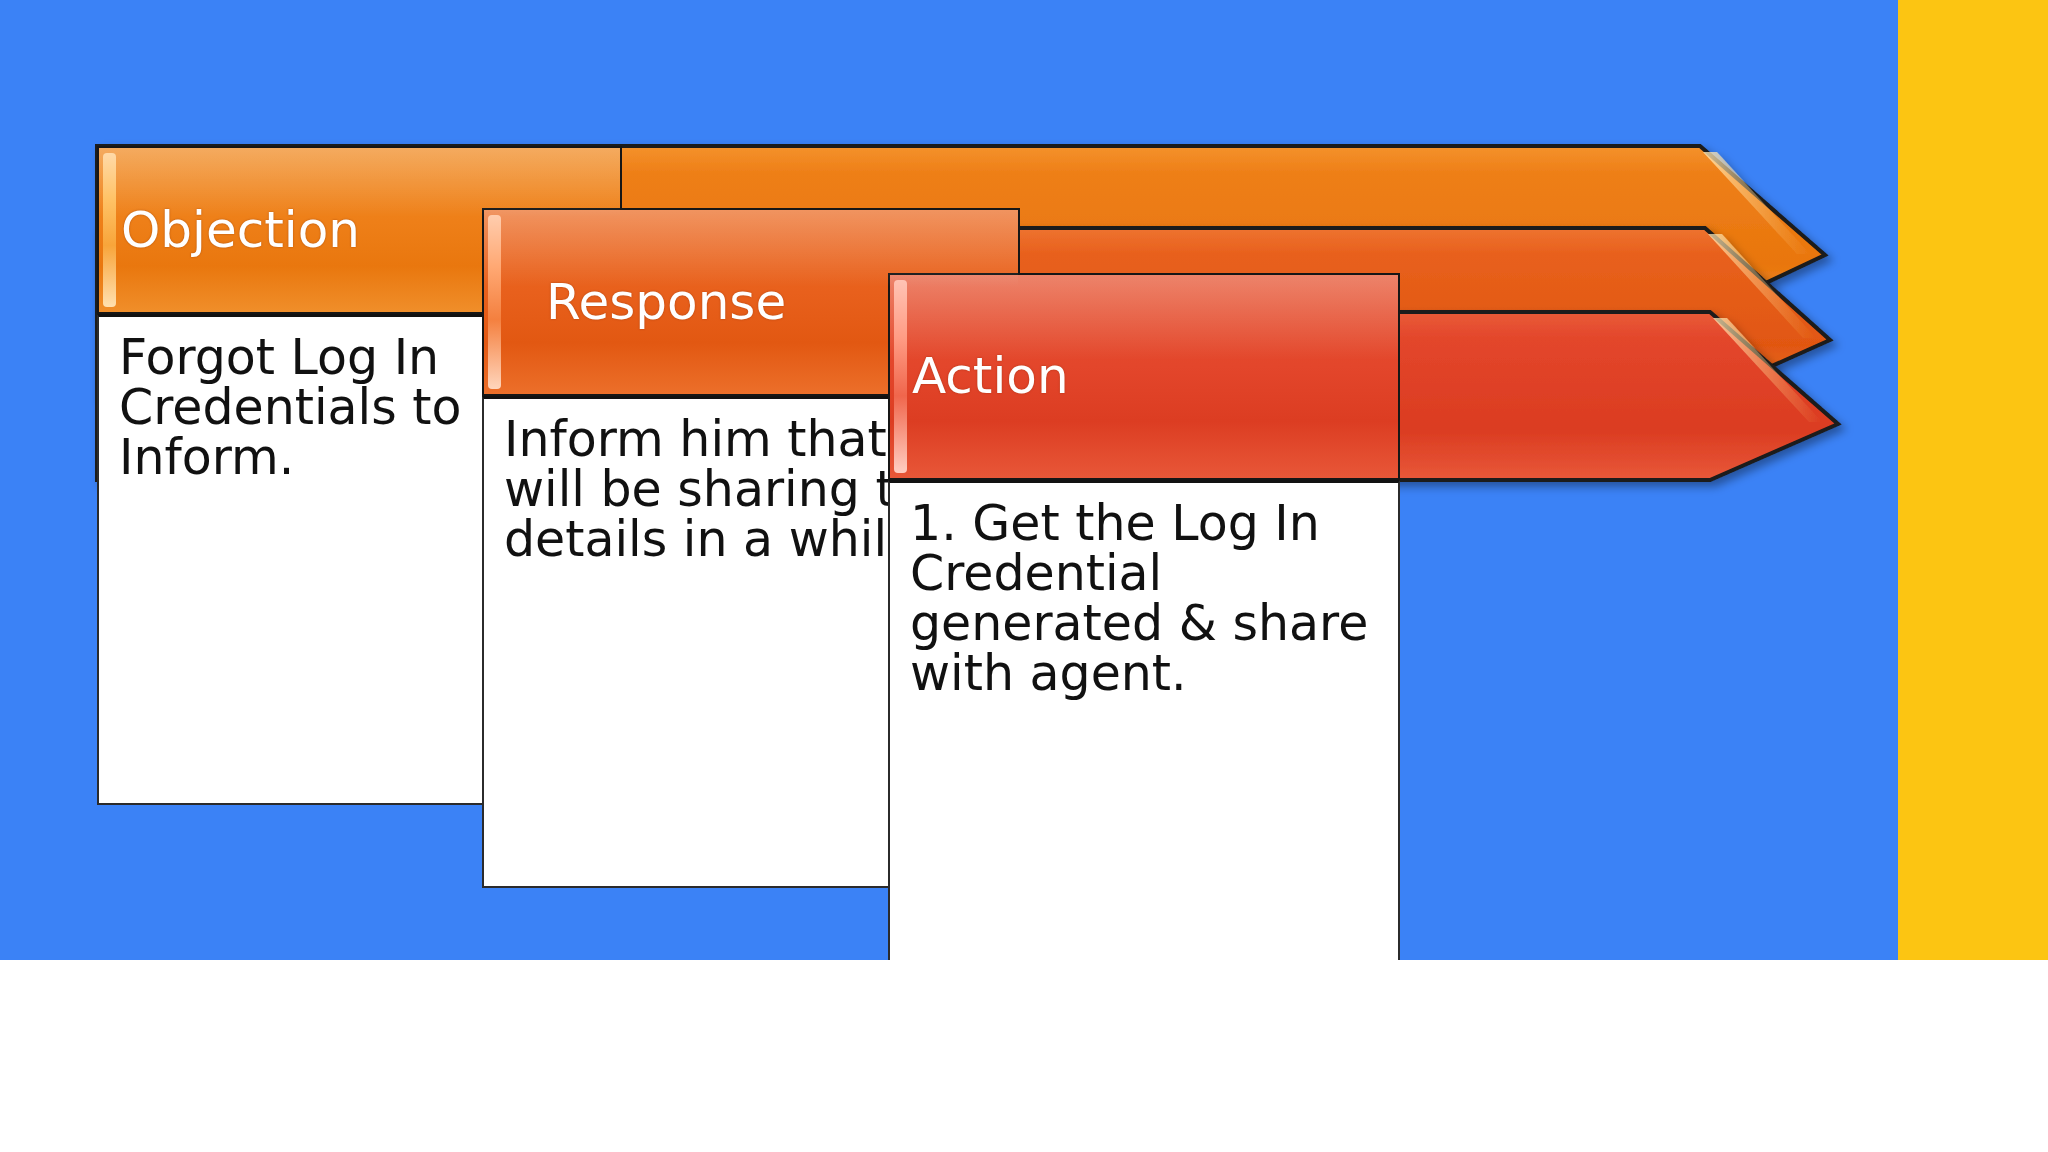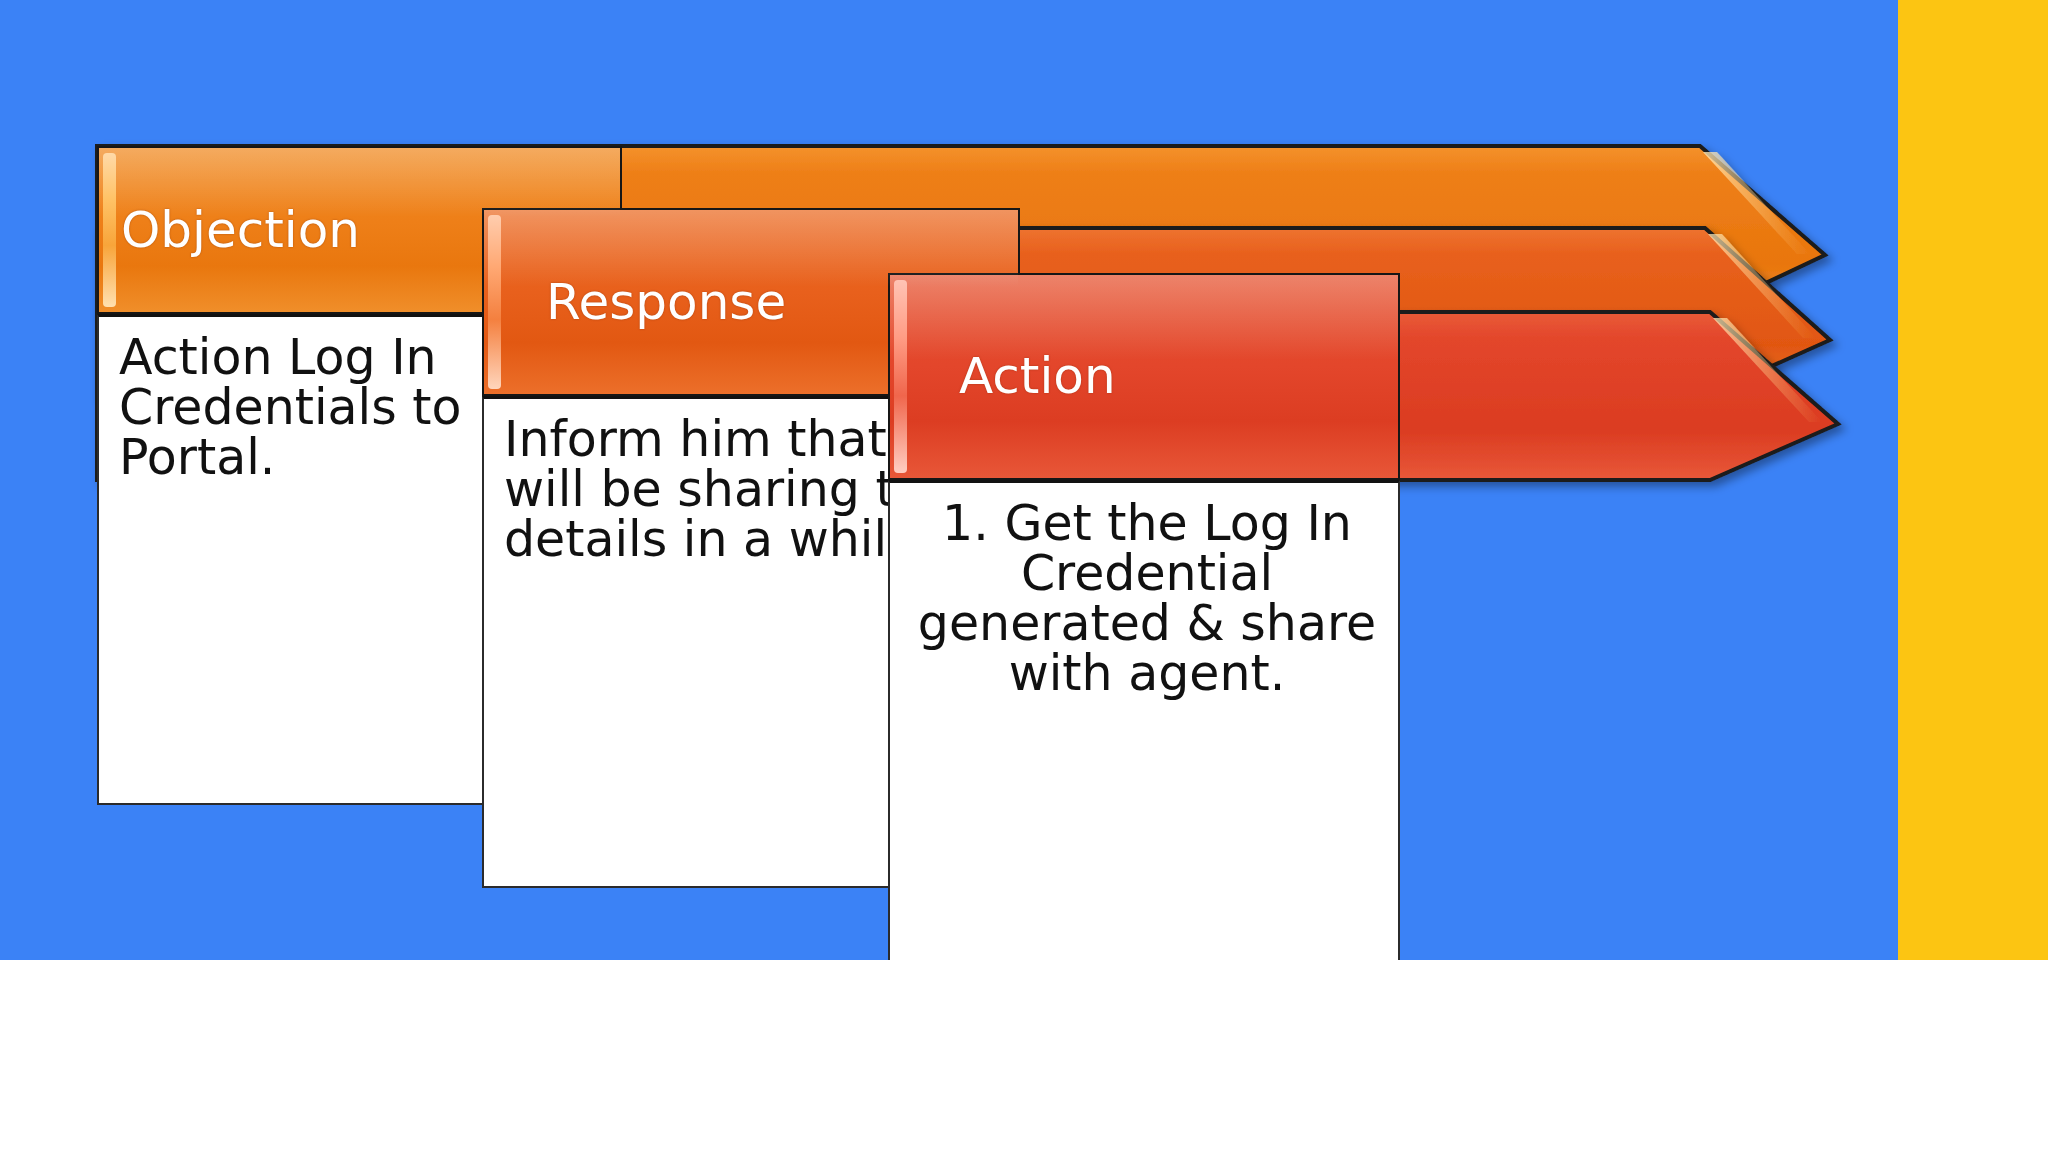--- a/index.html
+++ b/index.html
@@ -71,21 +71,21 @@
     word-wrap:break-word;
   }
 
   
   .g1 .hdr{background:linear-gradient(to bottom,#F08A21 0%,#EE7F18 45%,#E9770E 72%,#F08E2A 100%);}
   .g1 .hdr-bevel{background:linear-gradient(to bottom,#FFD9A8 0%,#FFC266 30%,#F8A53A 60%,#FFE0B0 100%);}
   
   .g2 .hdr{background:linear-gradient(to bottom,#EB6A22 0%,#E8601C 45%,#E25812 72%,#EC6F2A 100%);}
   .g2 .hdr-bevel{background:linear-gradient(to bottom,#FFCDAE 0%,#FFA873 30%,#F4803F 60%,#FFD5BC 100%);}
   
-  .g3 .hdr{background:linear-gradient(to bottom,#E65330 0%,#E3462B 45%,#DC3D22 72%,#E85738 100%);padding-left:47px;}
+  .g3 .hdr{background:linear-gradient(to bottom,#E65330 0%,#E3462B 45%,#DC3D22 72%,#E85738 100%);}
   .g3 .hdr-bevel{background:linear-gradient(to bottom,#FFC3B4 0%,#FF9C84 30%,#F0664C 60%,#FFCEC2 100%);}
 </style>
 </head>
 <body>
 
 <div id="slide">
 
   <div class="accent-band"></div>
 
   <svg class="arrow-layer" viewBox="0 0 2048 1152" width="2048" height="1152" xmlns="http://www.w3.org/2000/svg">
@@ -134,39 +134,39 @@
     </g>
   </svg>
 
   <div class="group g1" style="left:97px; top:146px; width:525px;">
     <div class="hdr" style="height:168px;">
       <div class="hdr-sheen"></div>
       <div class="hdr-bevel"></div>
       <div class="hdr-label">Objection</div>
     </div>
     <div class="body" style="height:491px;">
-      <div class="body-text">Action Log In Credentials to Portal.</div>
+      <div class="body-text">Forgot Log In Credentials to Inform.</div>
     </div>
   </div>
 
   <div class="group g2" style="left:482px; top:208px; width:538px;">
     <div class="hdr" style="height:188px;padding-left:40px;">
       <div class="hdr-sheen"></div>
       <div class="hdr-bevel"></div>
       <div class="hdr-label">Response</div>
     </div>
     <div class="body" style="height:492px;">
       <div class="body-text">Inform him that you will be sharing the details in a while.</div>
     </div>
   </div>
 
   <div class="group g3" style="left:888px; top:273px; width:512px;">
     <div class="hdr" style="height:207px;">
       <div class="hdr-sheen"></div>
       <div class="hdr-bevel"></div>
       <div class="hdr-label">Action</div>
     </div>
-    <div class="body" style="height:485px;text-align:center;">
+    <div class="body" style="height:485px;">
       <div class="body-text">1. Get the Log In Credential generated &amp; share with agent.</div>
     </div>
   </div>
 
 </div>
 
 </body></html>

